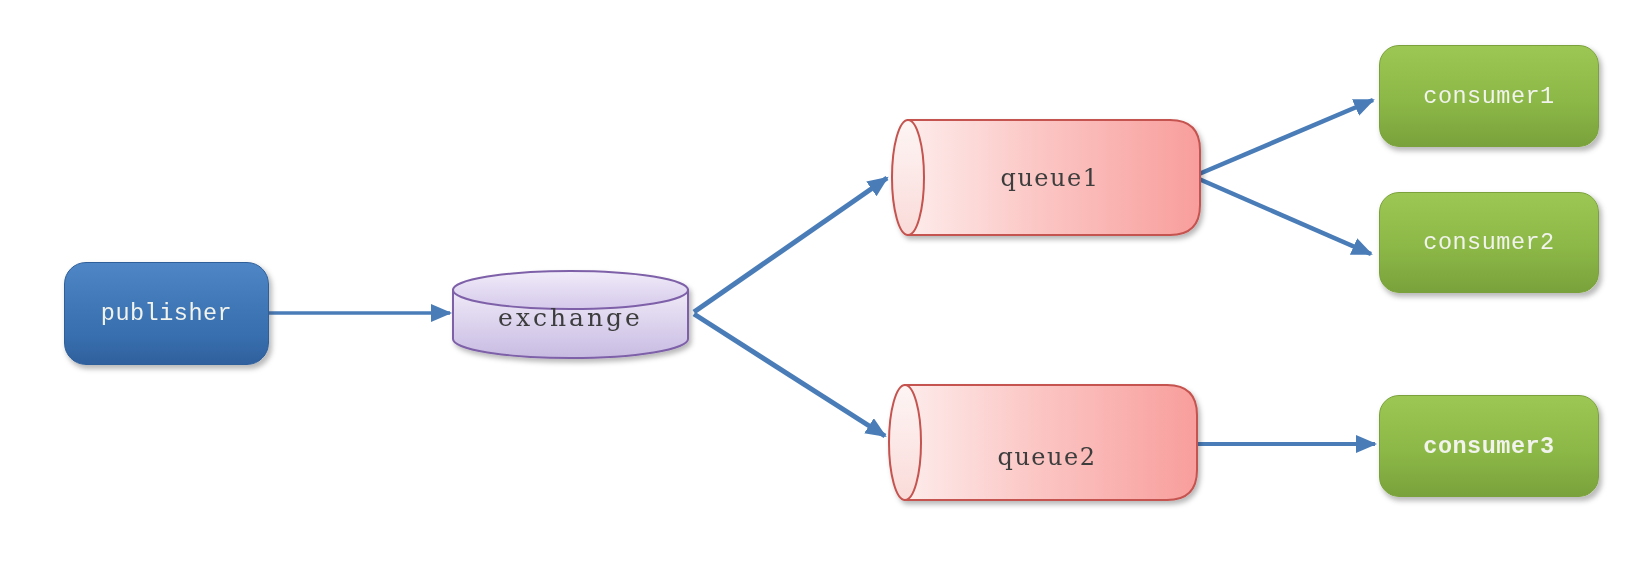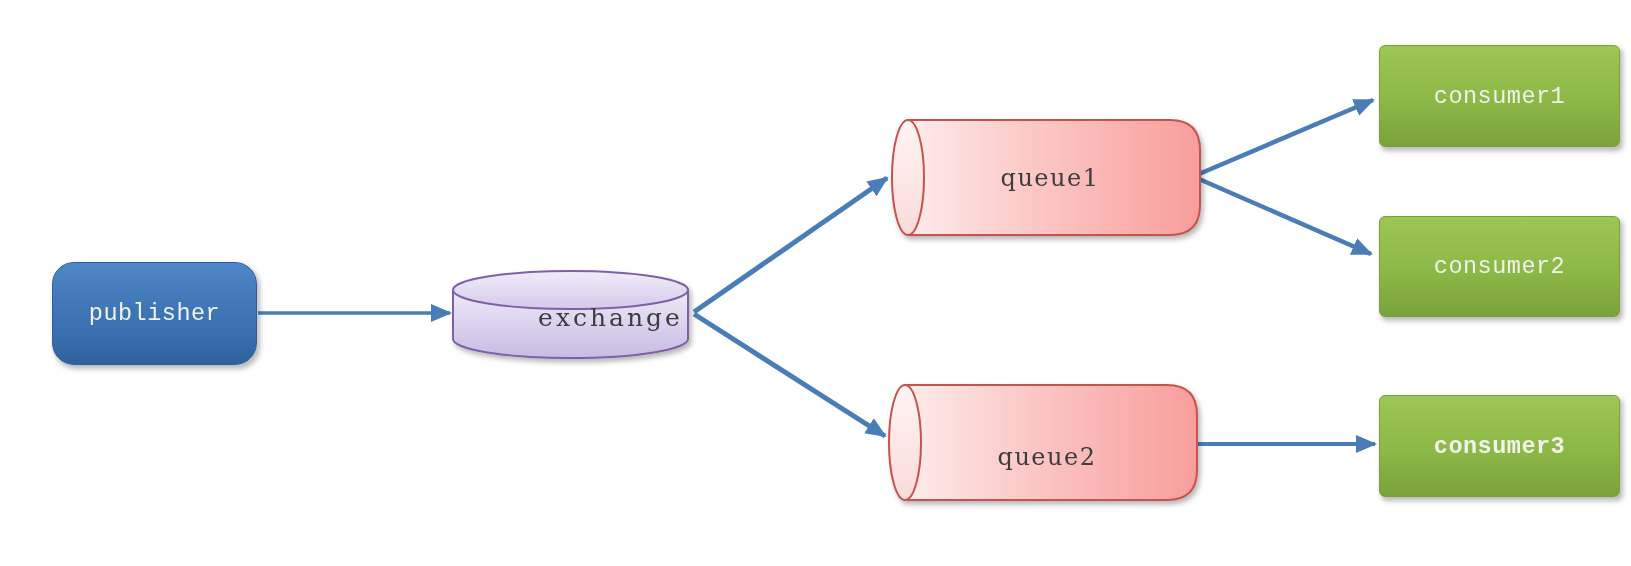--- a/index.html
+++ b/index.html
@@ -10,54 +10,54 @@
     overflow:hidden;
     font-family:"Liberation Sans",sans-serif;
   }
   .canvas svg{position:absolute;left:0;top:0;}
   .node{
     position:absolute;
     display:flex;align-items:center;justify-content:center;
     box-sizing:border-box;
   }
   .box-blue{
-    left:52px;top:262px;width:205px;height:103px;
+    left:64px;top:262px;width:205px;height:103px;
     border-radius:22px;
     background:linear-gradient(180deg,#4e86c6 0%,#4078b8 40%,#386fae 72%,#30609d 100%);
     border:1px solid #2e5f9a;
     box-shadow:2.5px 3.5px 5px rgba(60,60,60,0.35);
   }
   .box-green{
-    left:1379px;width:241px;height:102px;
-    border-radius:6px;
+    left:1379px;width:220px;height:102px;
+    border-radius:20px;
     background:linear-gradient(180deg,#9dc754 0%,#8cb847 55%,#7aa23c 100%);
     border:1px solid #7aa13b;
     box-shadow:2.5px 3.5px 5px rgba(60,60,60,0.35);
   }
   .box-green.c1{top:45px;}
-  .box-green.c2{top:216px;height:101px;text-align:right;}
+  .box-green.c2{top:192px;height:101px;text-align:right;}
   .box-green.c3{top:395px;font-weight:bold;}
   .white-label{
     font-family:"Liberation Mono",monospace;
     font-size:23.5px;
     color:#f1f3ec;
     letter-spacing:0.5px;
     white-space:nowrap;
   }
   .dark-label{
     font-family:"DejaVu Serif","Liberation Serif",serif;
     font-size:24px;
     color:#3d3d3d;
     white-space:nowrap;
   }
   .cyl-label{
     position:absolute;
     display:flex;align-items:center;justify-content:center;
   }
-  .lbl-exchange{left:453px;top:294px;width:235px;height:46px;padding-left:40px;}
+  .lbl-exchange{left:453px;top:294px;width:235px;height:46px;}
   .lbl-exchange .dark-label{font-size:25px;letter-spacing:3px;}
   .lbl-queue1{left:900px;top:120px;width:300px;height:115px;}
   .lbl-queue2{left:897px;top:385px;width:300px;height:144px;}
   .lbl-queue1 .dark-label,.lbl-queue2 .dark-label{letter-spacing:1.5px;}
 </style>
 </head>
 <body>
 
 <div class="canvas">
 

